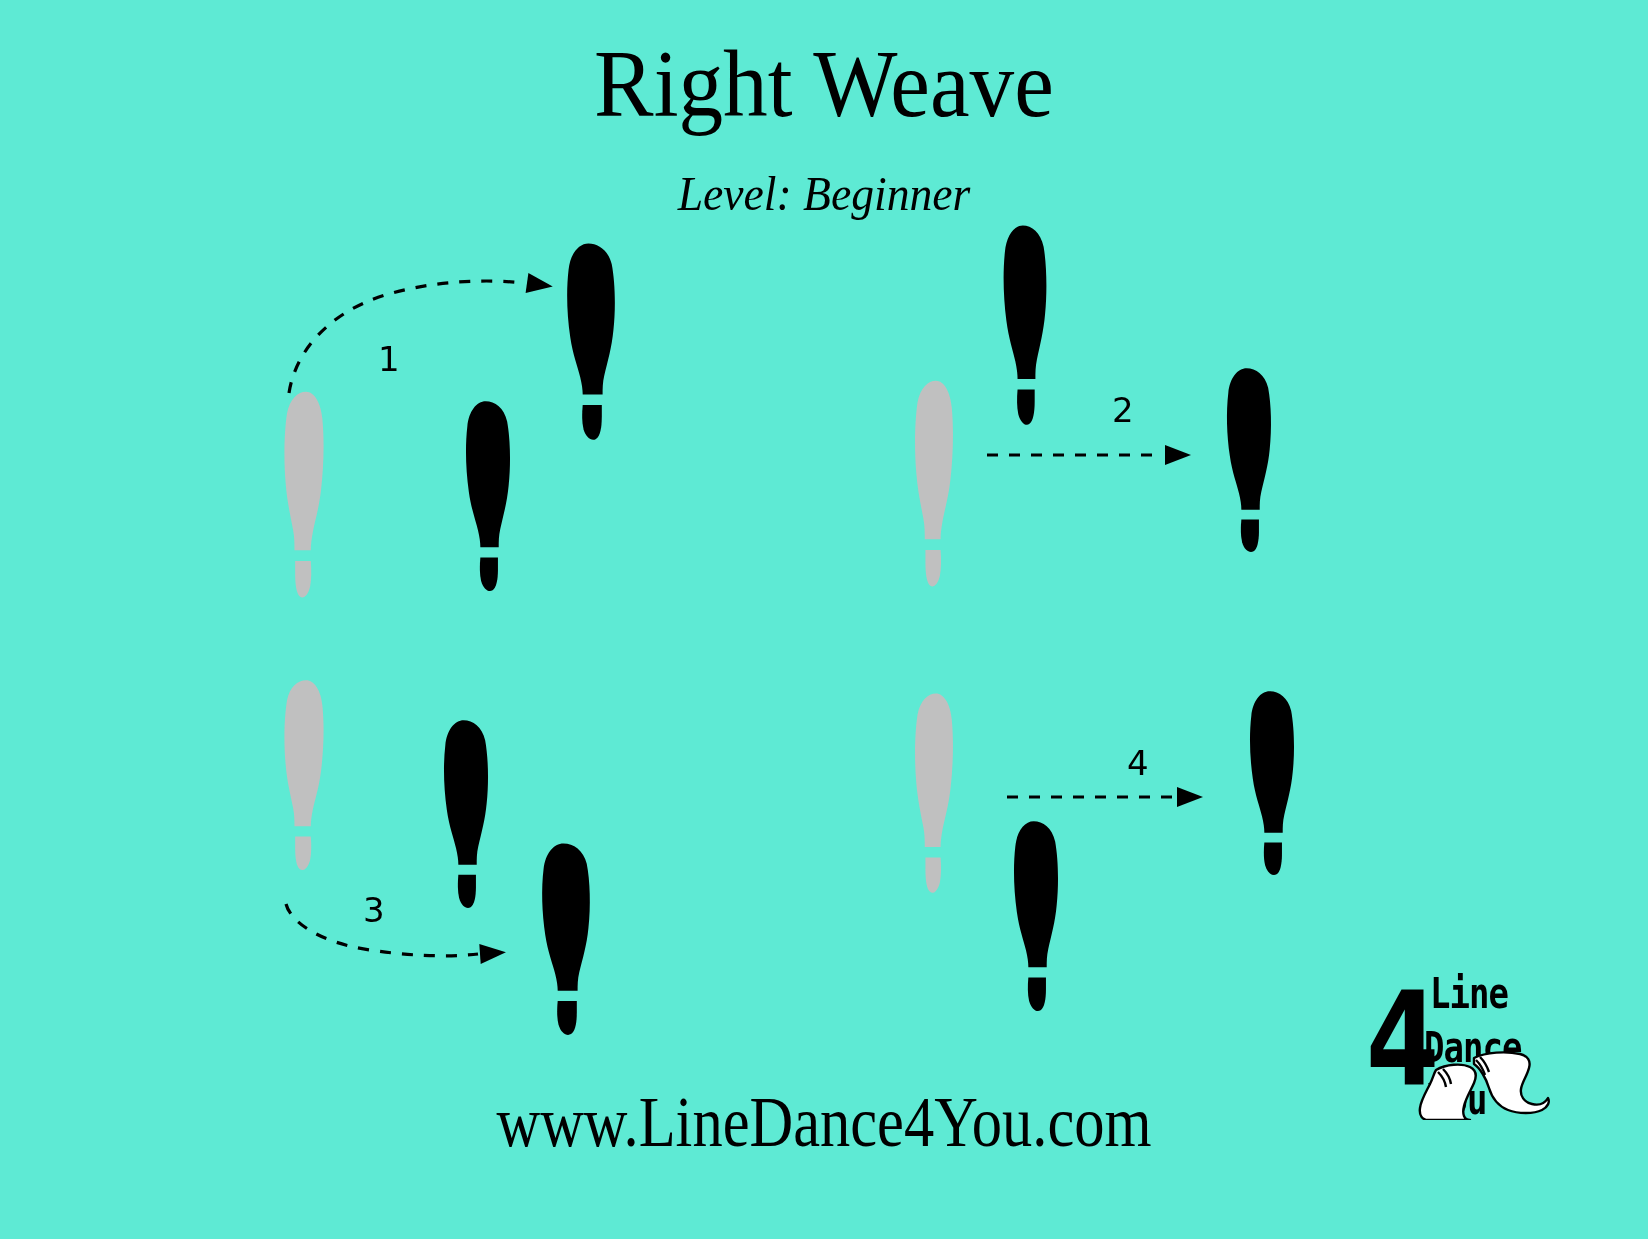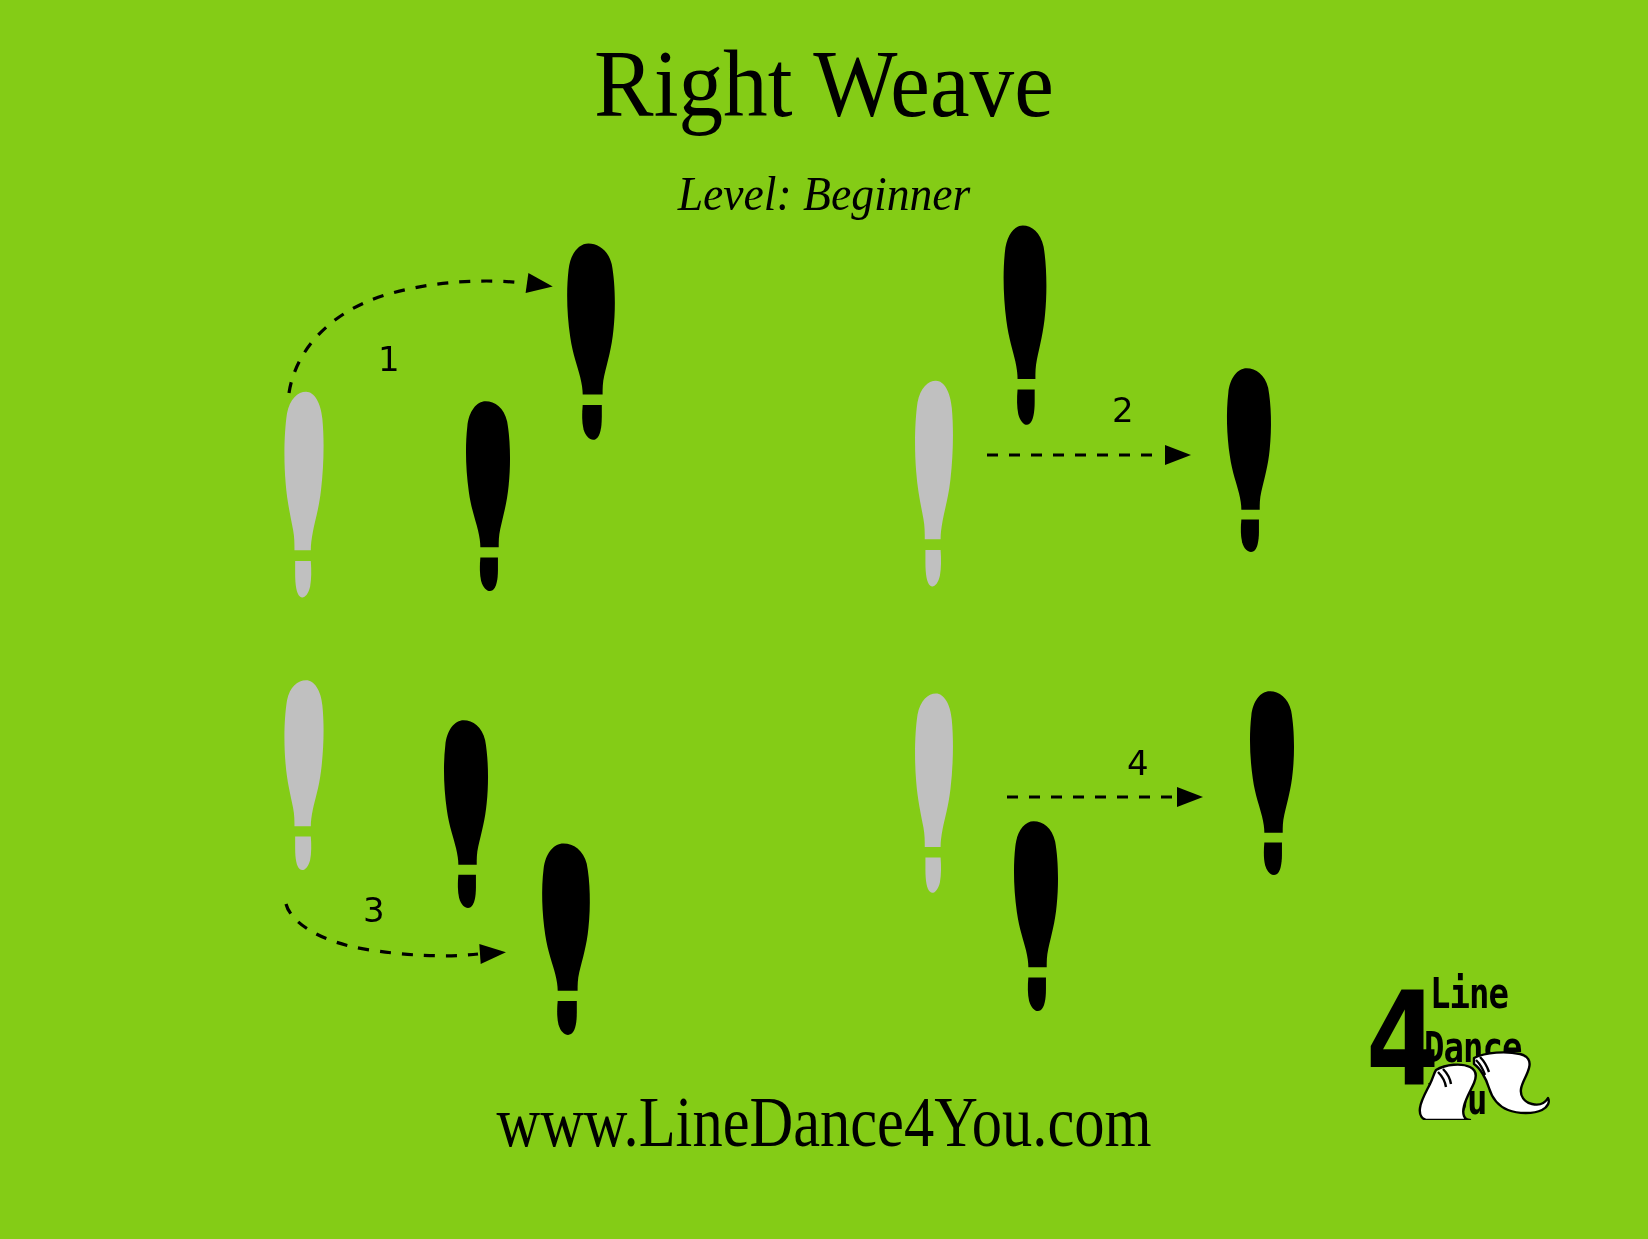--- a/index.html
+++ b/index.html
@@ -5,21 +5,21 @@
 <style>
   html, body {
     margin: 0;
     padding: 0;
     background: #ffffff;
   }
   #page {
     position: relative;
     width: 1648px;
     height: 1239px;
-    background: #84cc16;
+    background: #5eead4;
     overflow: hidden;
     font-family: "Liberation Serif", "DejaVu Serif", serif;
   }
 
   
   .title {
     position: absolute;
     left: 0;
     top: 34px;
     width: 1648px;

